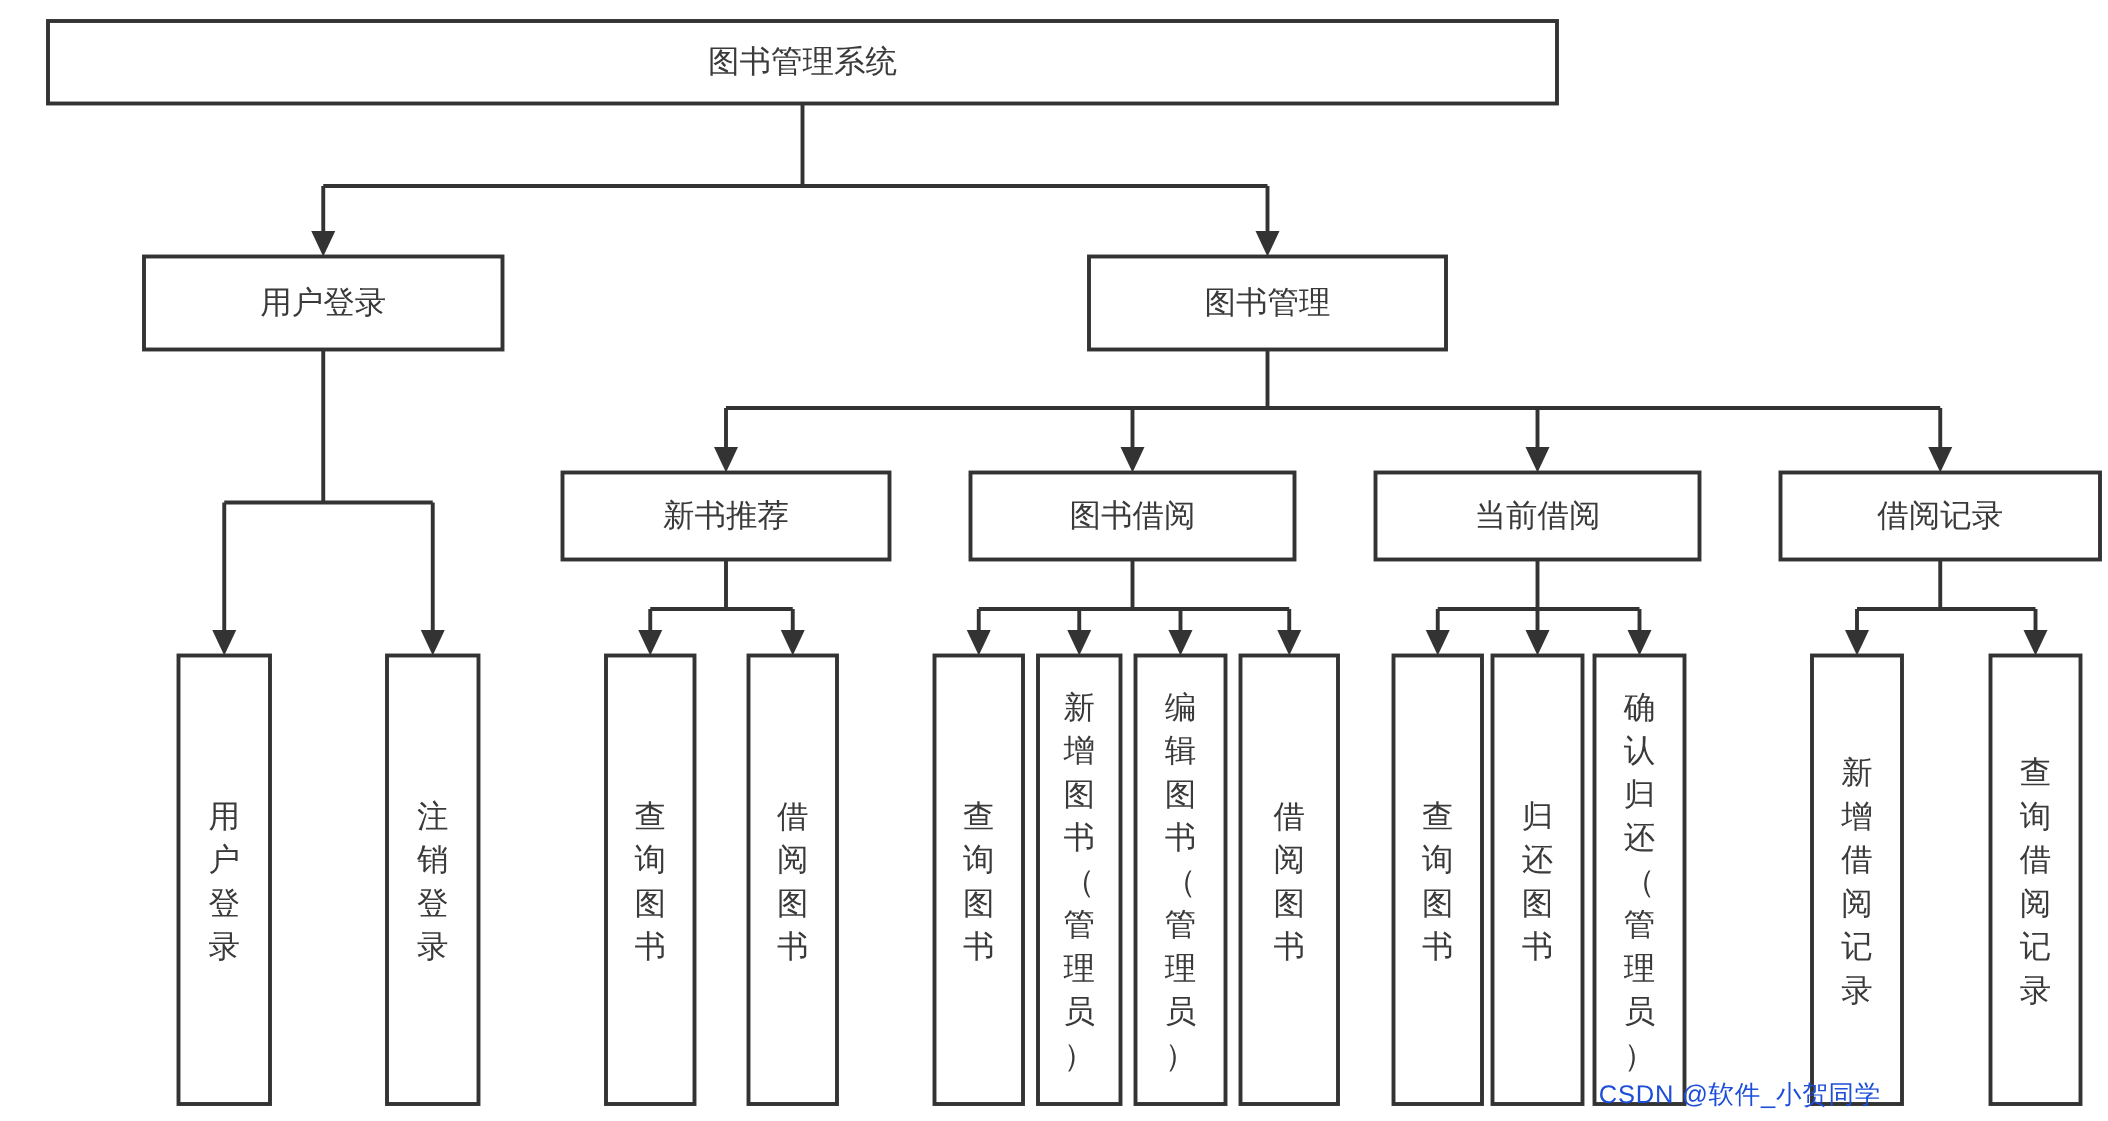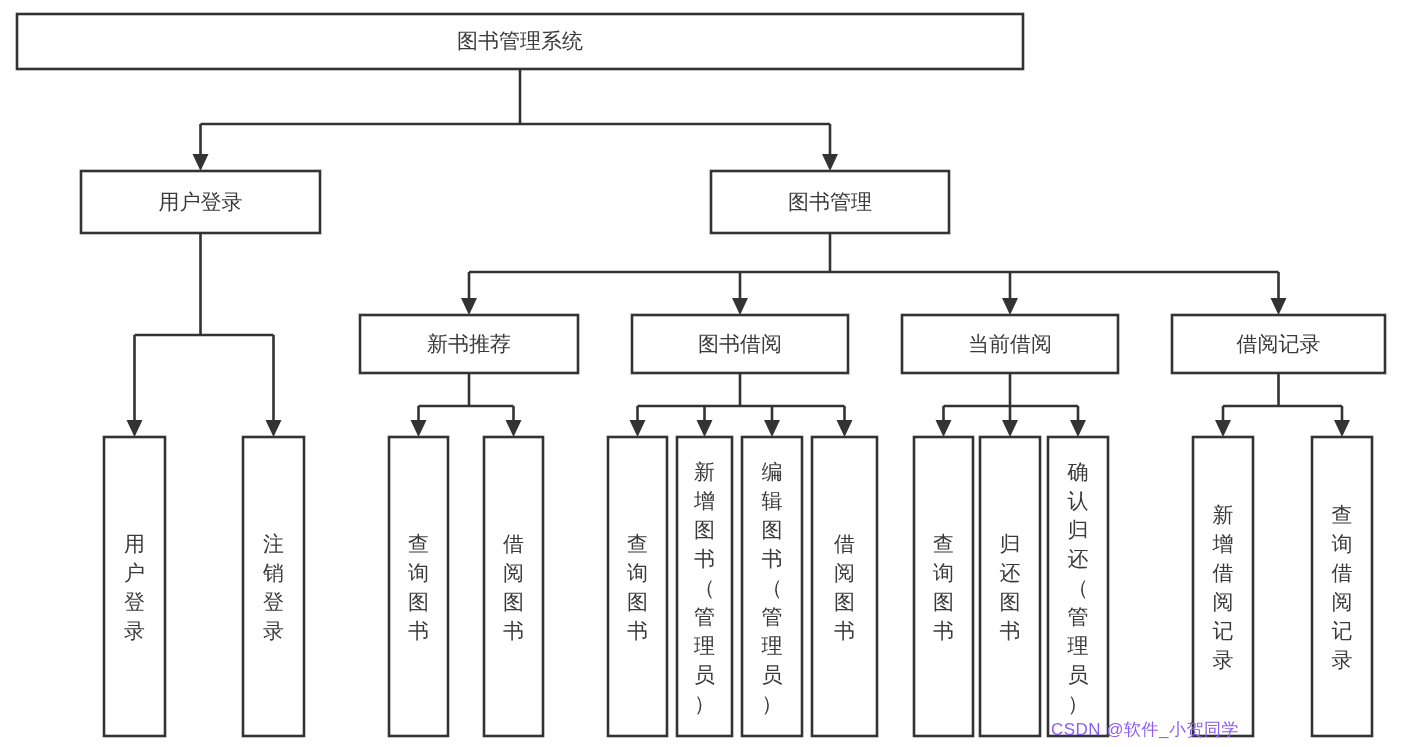--- a/index.html
+++ b/index.html
@@ -13,20 +13,21 @@
     font-family: "Liberation Sans", "DejaVu Sans", sans-serif;
     overflow: hidden;
     position: relative;
   }
   #diagram-root {
     position: absolute;
     left: 0;
     top: 0;
     width: 1251px;
     height: 747px;
+    padding-left: 15px;
   }
   svg.diagram {
     display: block;
     width: 1405px;
     height: 747px;
     background: #ffffff;
   }
   .node-box {
     fill: #ffffff;
     stroke: #333333;
@@ -52,21 +53,21 @@
   .node-label-v {
     fill: #3a3a3a;
     font-family: "Liberation Sans", "DejaVu Sans", sans-serif;
     font-size: 21px;
     text-anchor: middle;
   }
   .watermark {
     position: absolute;
     right: 12px;
     bottom: 6px;
-    color: #8b5cf6;
+    color: #1d4ed8;
     font-family: "Liberation Sans", "DejaVu Sans", sans-serif;
     font-size: 17px;
     letter-spacing: 0.5px;
     white-space: nowrap;
     user-select: none;
   }
 </style>
 </head>
 <body>
 

